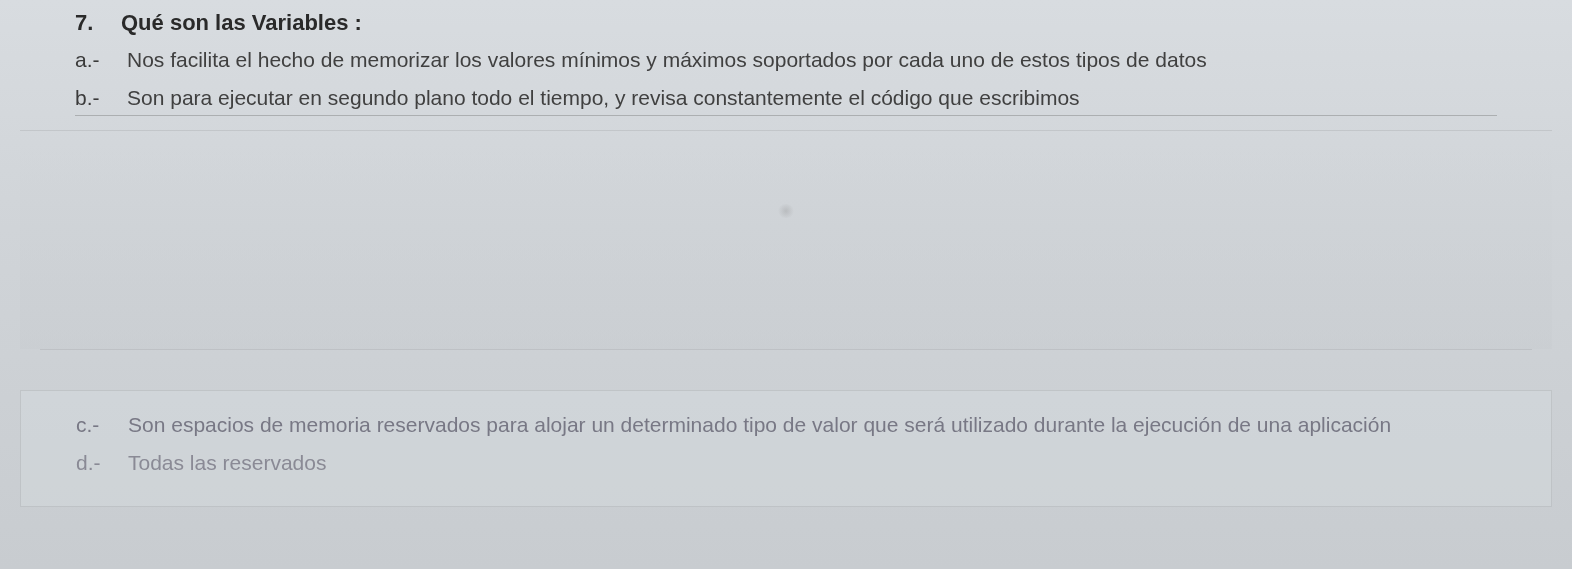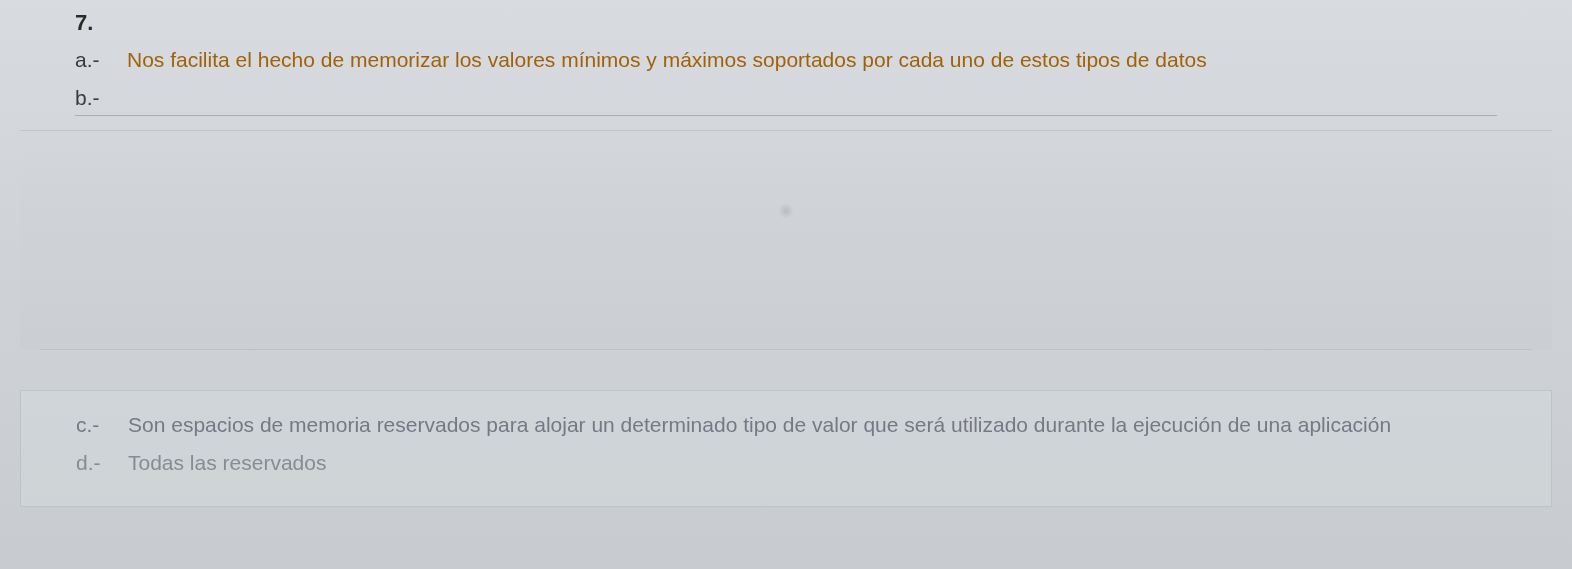--- a/index.html
+++ b/index.html
@@ -61,21 +61,21 @@
       font-size: 21px;
       line-height: 1.5;
     }
     .option-label {
       min-width: 30px;
       color: #3a3a3a;
       font-weight: 400;
     }
     .option-text {
       flex: 1;
-      color: #a16207;
+      color: #404040;
     }
     .faded {
       color: #787885;
     }
     .faded-more {
       color: #8a8a95;
     }
     .gap-area {
       height: 200px;
       position: relative;
@@ -100,27 +100,29 @@
       border-bottom: 1px solid rgba(80,80,80,0.3);
       padding-bottom: 2px;
     }
   </style>
 </head>
 <body>
 
 <div class="content-box box-top">
   <div class="question-header">
     <span class="question-number">7.</span>
+    <span>Qué son las Variables :</span>
   </div>
   <div class="option-row">
     <span class="option-label">a.-</span>
     <span class="option-text">Nos facilita el hecho de memorizar los valores mínimos y máximos soportados por cada uno de estos tipos de datos</span>
   </div>
   <div class="option-row underline-b">
     <span class="option-label">b.-</span>
+    <span class="option-text">Son para ejecutar en segundo plano todo el tiempo, y revisa constantemente el código que escribimos</span>
   </div>
 </div>
 
 <div class="gap-area">
   <div class="smudge"></div>
 </div>
 
 <div class="divider-line"></div>
 
 <div class="content-box box-bottom">

